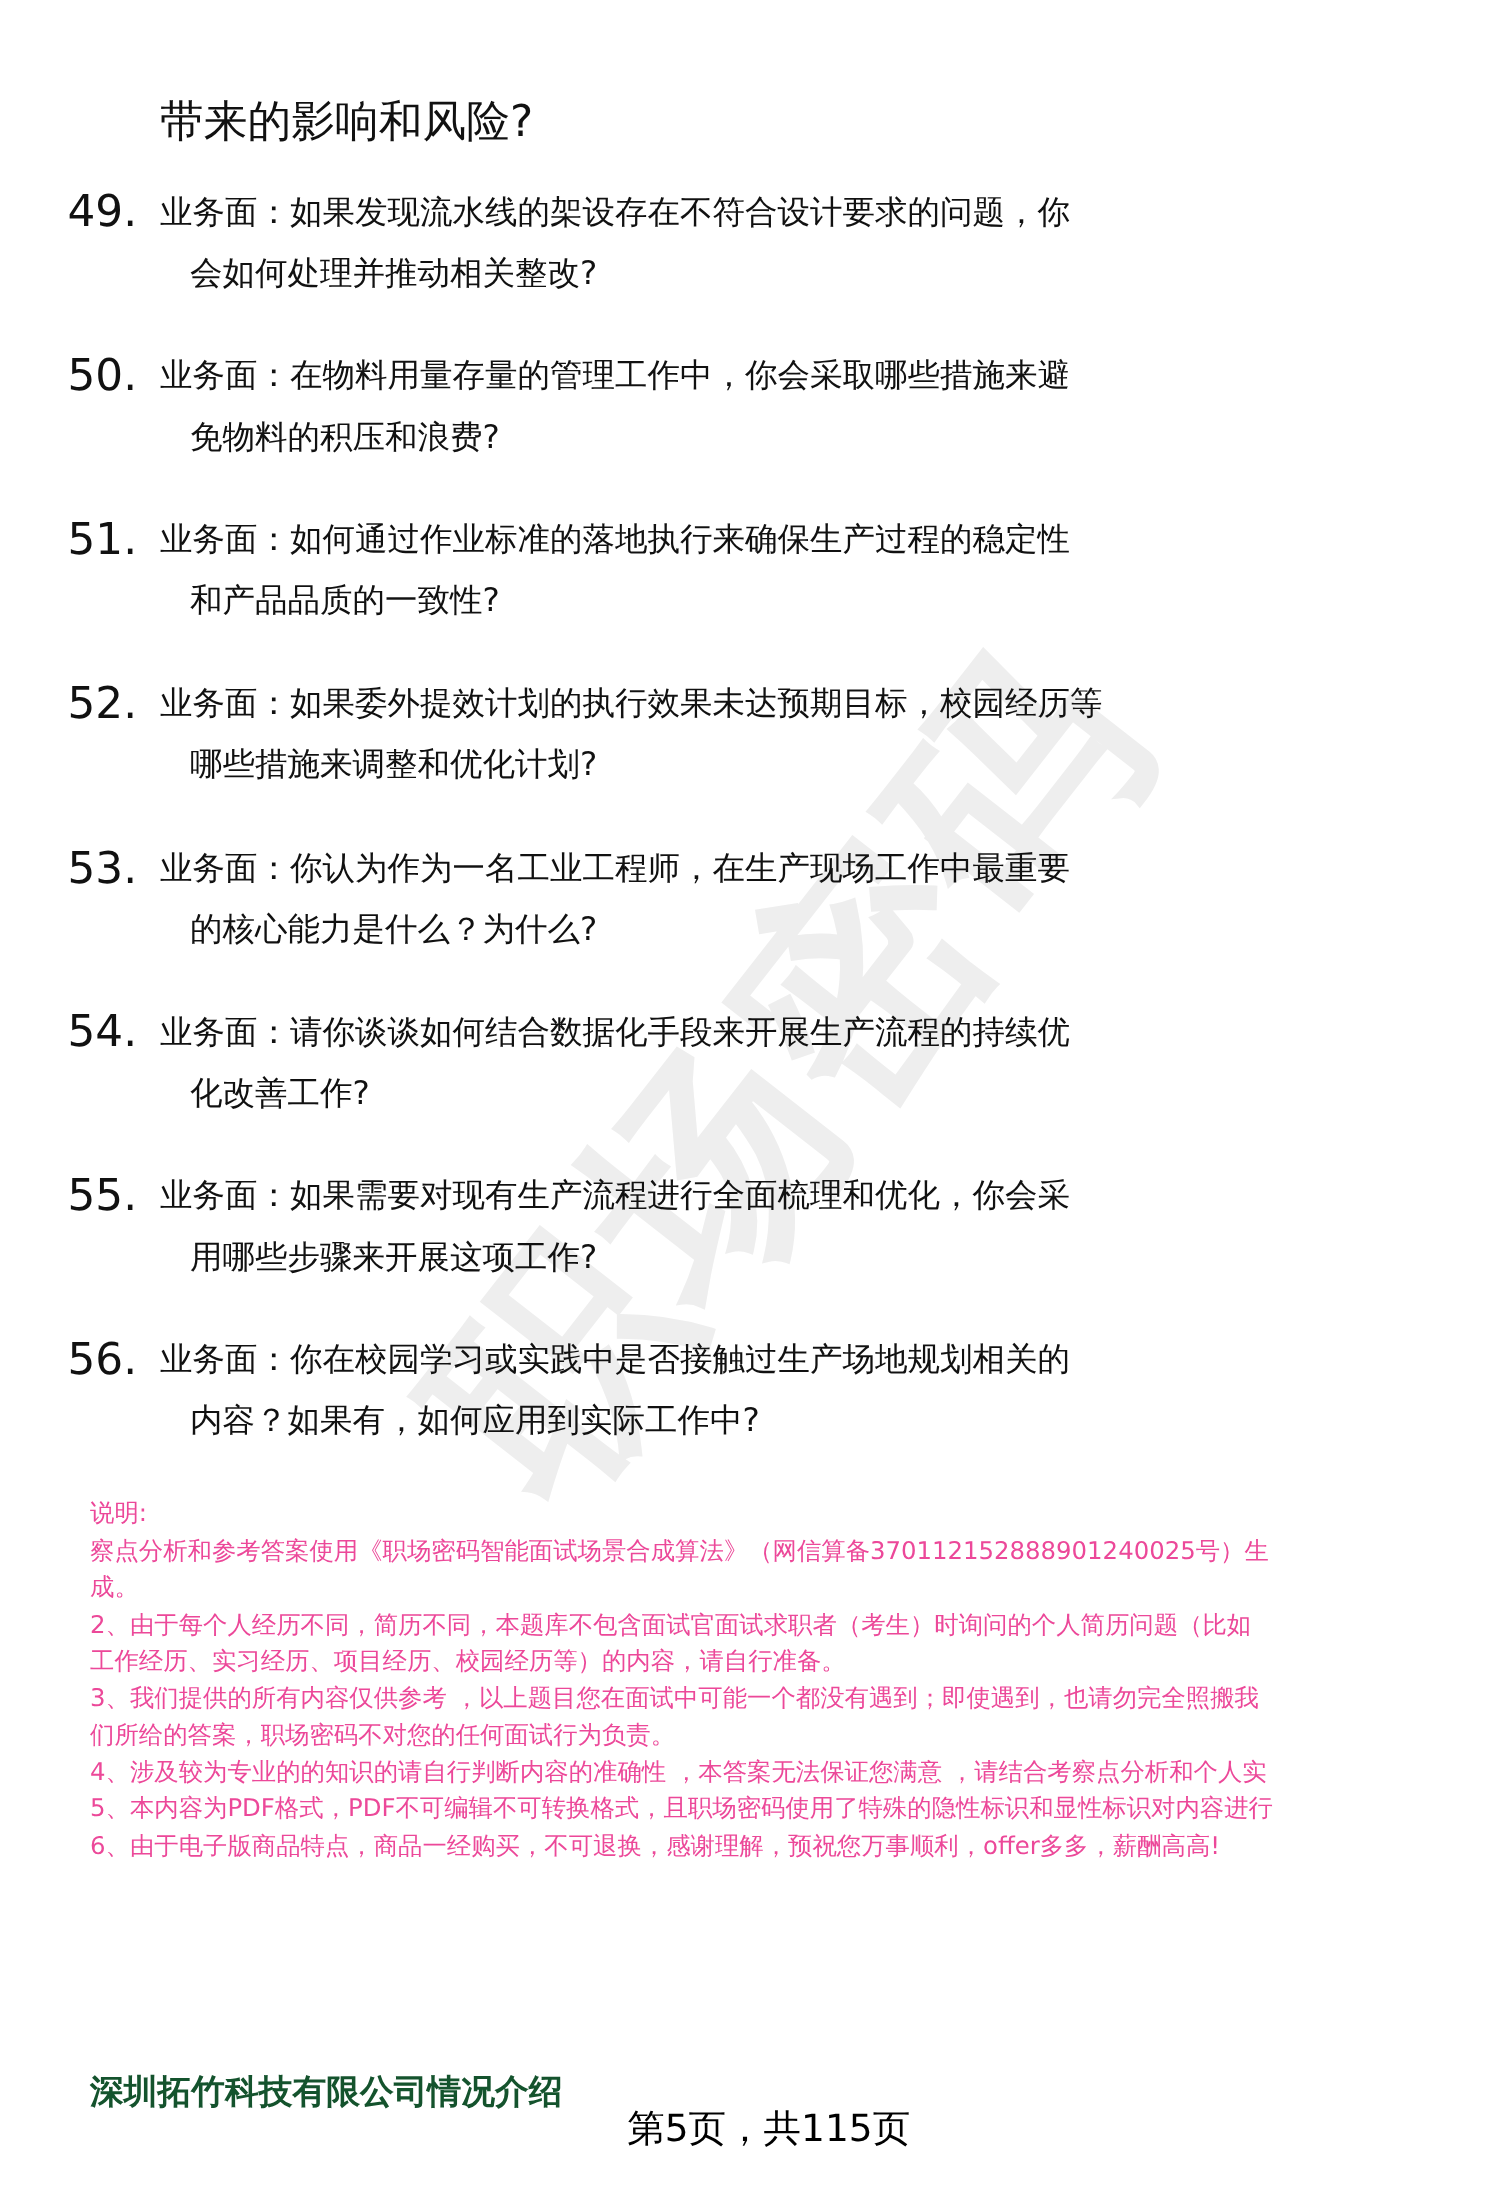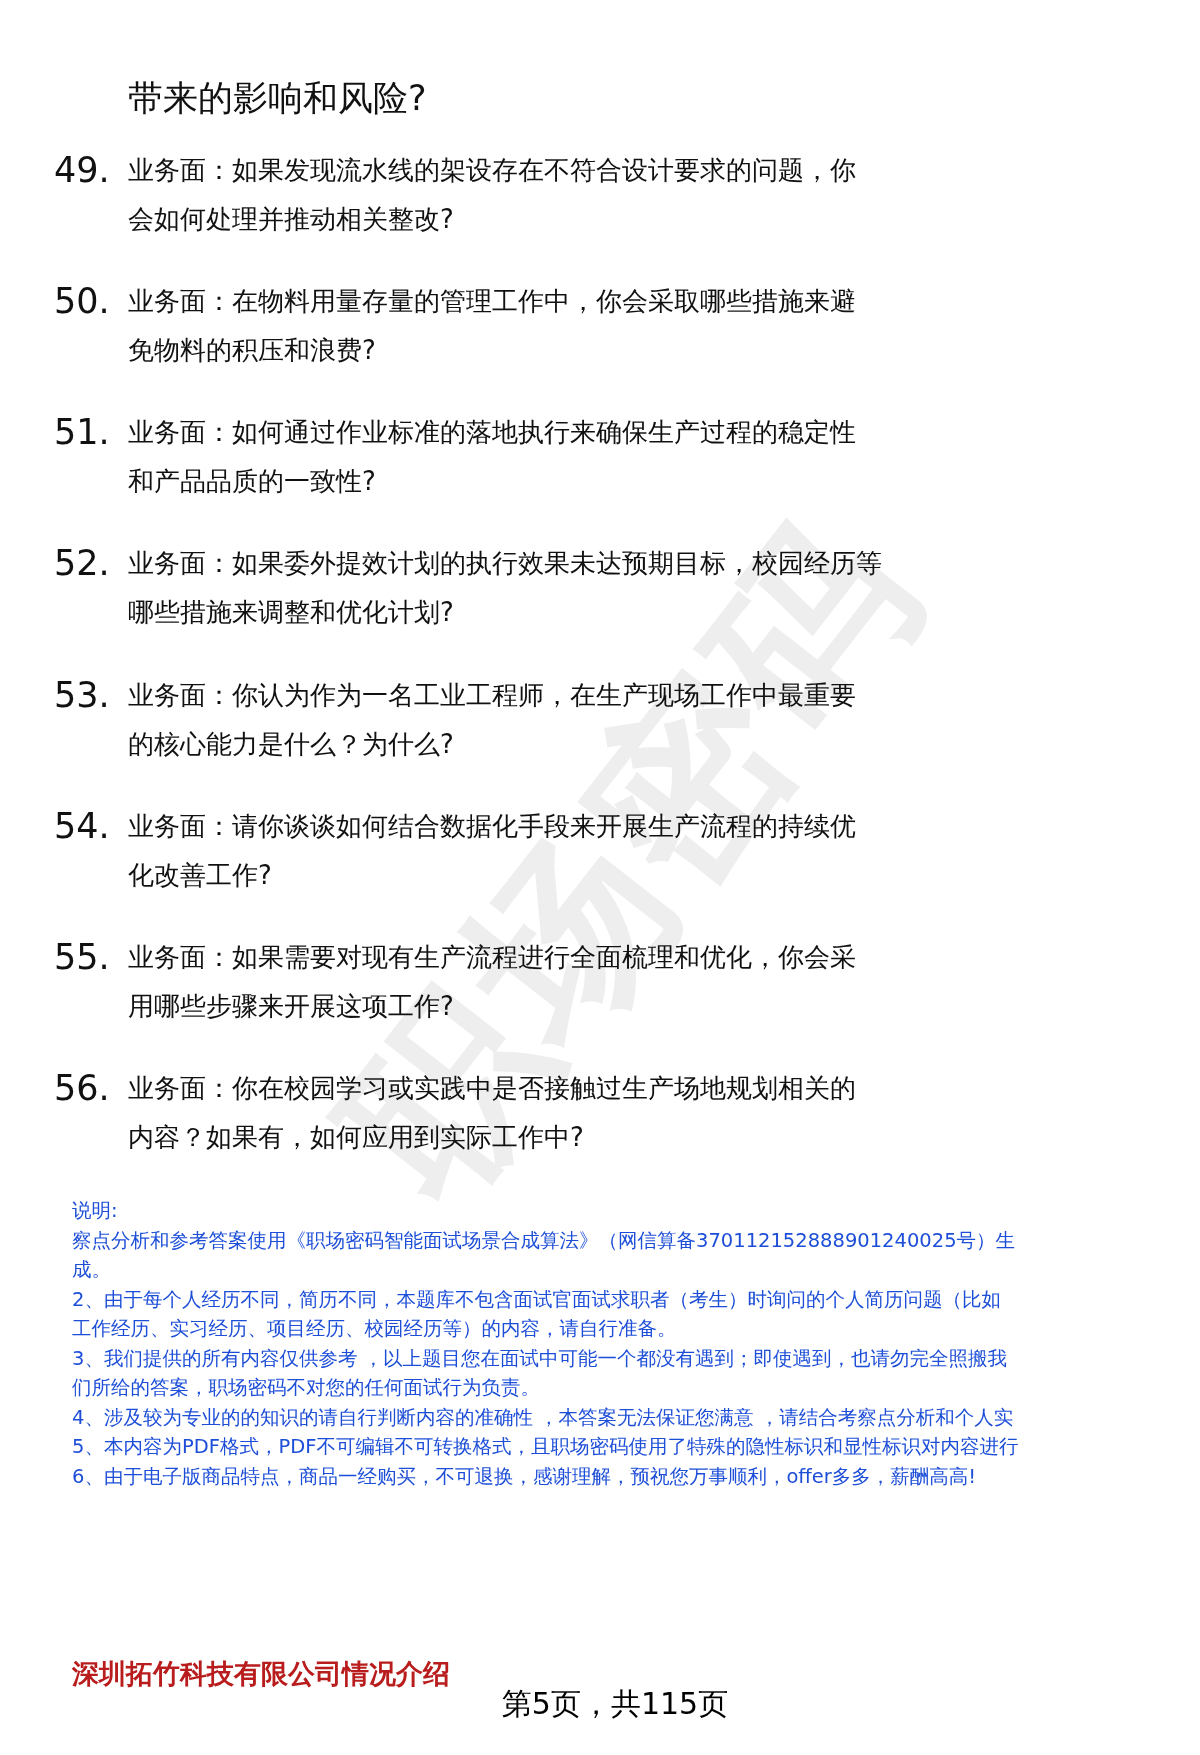--- a/index.html
+++ b/index.html
@@ -28,30 +28,30 @@
     }
     .q-num {
       position: absolute; left: 54px; top: 0;
       font-size: 35px; line-height: 48px; white-space: nowrap;
     }
     .q-line {
       position: absolute; left: 128px;
       font-size: 26px; line-height: 48px; white-space: nowrap;
     }
     .q-line.l1 { top: 0; }
-    .q-line.l2 { top: 49px; }
+    .q-line.l2 { top: 49px; margin-left: 24px; }
     .notes {
       position: absolute; left: 72px; top: 1196px; width: 1080px;
     }
     .note-line {
-      font-size: 19.5px; line-height: 29.5px; white-space: nowrap; color: #1d4ed8;
+      font-size: 19.5px; line-height: 29.5px; white-space: nowrap; color: #ec4899;
     }
     .company-title {
       position: absolute; left: 72px; top: 1656px;
-      font-size: 27px; line-height: 36px; font-weight: bold; color: #b91c1c;
+      font-size: 27px; line-height: 36px; font-weight: bold; color: #14532d;
       white-space: nowrap;
     }
     .page-number {
       position: absolute; left: 0; width: 1230px; top: 1684px; text-align: center;
       font-size: 30px; line-height: 40px; color: #000000; white-space: nowrap;
     }
   </style>
 </head>
 <body>
 

